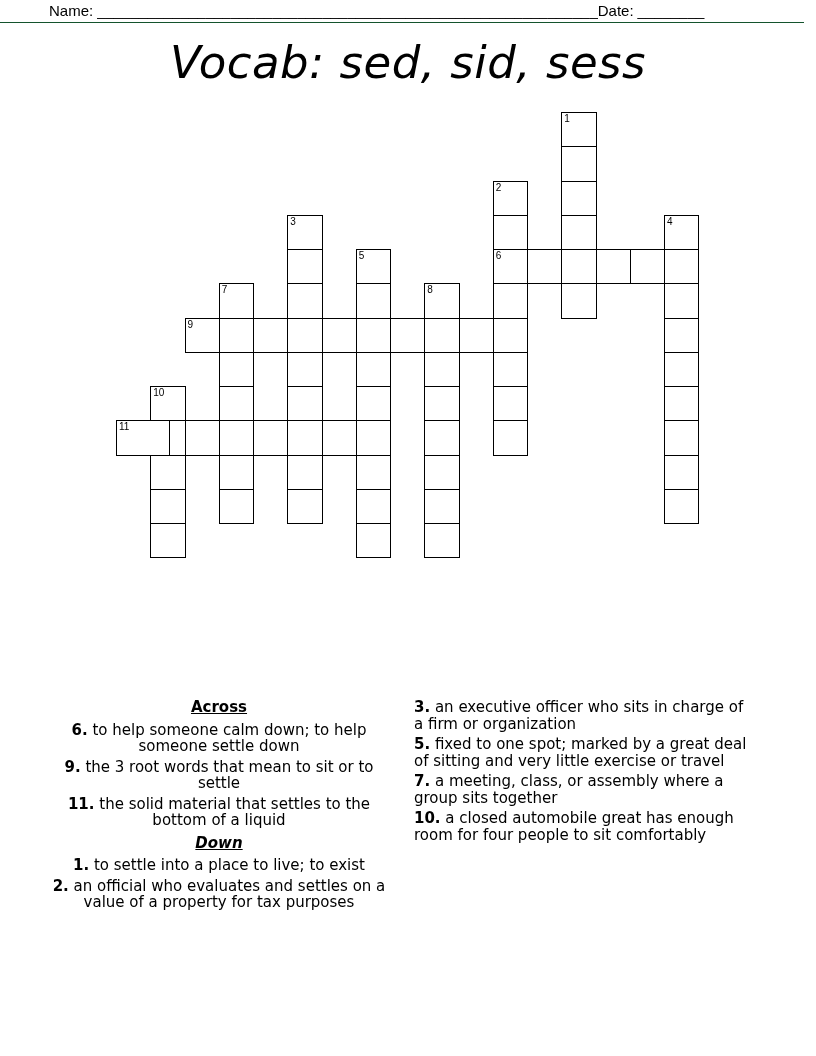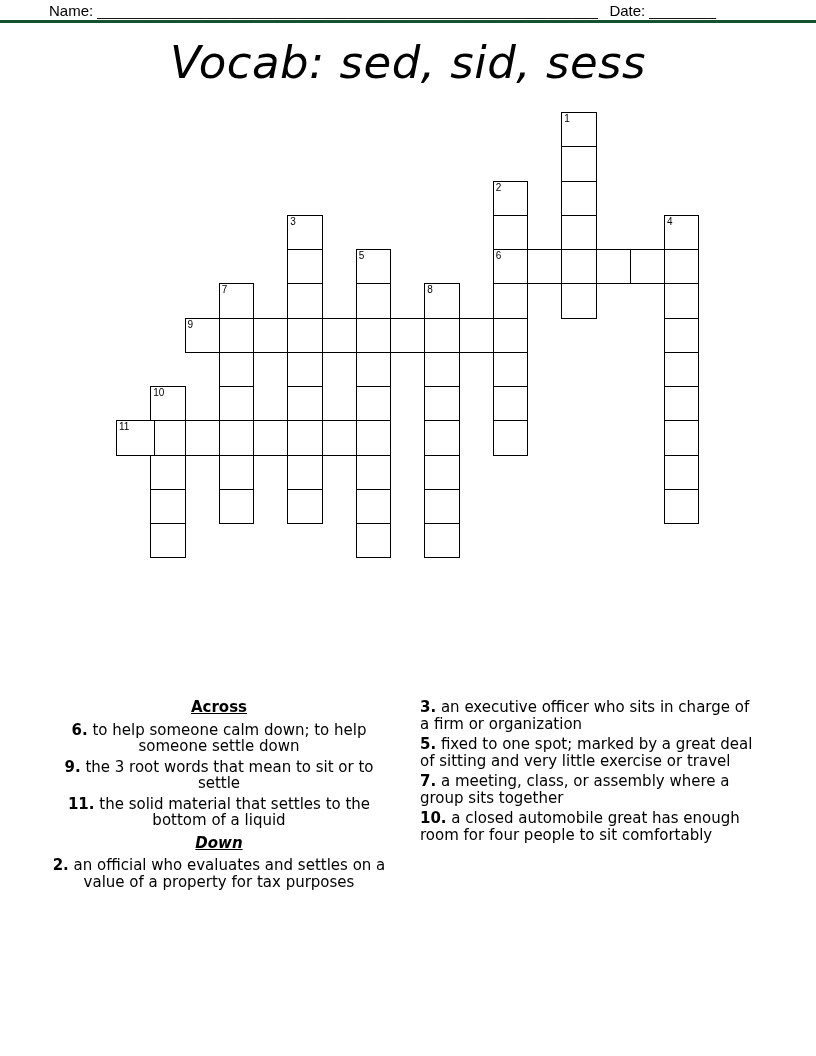--- a/index.html
+++ b/index.html
@@ -8,23 +8,23 @@
     width: 816px; height: 1056px;
     font-family: "DejaVu Sans", sans-serif;
     color: #000;
     position: relative;
     overflow: hidden;
   }
   .page { position: absolute; inset: 0; background: #fff; }
 
   
   .top-bar {
-    position: absolute; top: 0; left: 0; right: 0;
+    position: absolute; top: 0; left: 0; right: 12px;
     height: 23px;
-    border-bottom: 3px solid #14532d;
+    border-bottom: 1px solid #14532d;
     font-family: "Liberation Sans", sans-serif;
     font-size: 15px;
     display: flex;
     justify-content: space-between;
     padding: 2px 100px 0 49px;
     white-space: nowrap;
   }
   .field-group { display: inline-flex; gap: 4px; align-items: baseline; }
   .blank-line { letter-spacing: 0; }
 
@@ -57,21 +57,21 @@
 
   
   .clues {
     position: absolute;
     top: 699px; left: 0; width: 100%;
     font-size: 15px;
     line-height: 16.5px;
   }
   .clue-col { position: absolute; top: 0; }
   .clue-col-left  { left: 49px;  width: 340px; text-align: center; }
-  .clue-col-right { left: 414px; width: 338px; margin-left: 6px; }
+  .clue-col-right { left: 414px; width: 338px; }
   .clue-heading {
     font-size: 15px;
     font-weight: bold;
     text-decoration: underline;
     margin: 0 0 6px 0;
   }
   .clue-heading-down { margin-top: 6px; font-style: italic; }
   .clue { margin: 0 0 4px 0; }
   .clue-num { font-weight: bold; }
 </style>
@@ -176,39 +176,40 @@
       <div class="cell" style="left: 205.5px; top: 205.5px; width: 35.25px; height: 35.25px;"></div>
       <div class="cell" style="left: 274px; top: 205.5px; width: 35.25px; height: 35.25px;"></div>
       <div class="cell" style="left: 342.5px; top: 205.5px; width: 35.25px; height: 35.25px;"></div>
       <div class="cell" style="left: 34.25px; top: 274px; width: 35.25px; height: 35.25px;">
         <span class="cell-num">10</span>
       </div>
       <div class="cell" style="left: 34.25px; top: 308.25px; width: 35.25px; height: 35.25px;"></div>
       <div class="cell" style="left: 34.25px; top: 342.5px; width: 35.25px; height: 35.25px;"></div>
       <div class="cell" style="left: 34.25px; top: 376.75px; width: 35.25px; height: 35.25px;"></div>
       <div class="cell" style="left: 34.25px; top: 411px; width: 35.25px; height: 35.25px;"></div>
-      <div class="cell" style="left: 0px; top: 308.25px; width: 39px; height: 35.25px;">
+      <div class="cell" style="left: 0px; top: 308.25px; width: 54px; height: 35.25px;">
         <span class="cell-num">11</span>
       </div>
       <div class="cell" style="left: 68.5px; top: 308.25px; width: 35.25px; height: 35.25px;"></div>
       <div class="cell" style="left: 137px; top: 308.25px; width: 35.25px; height: 35.25px;"></div>
       <div class="cell" style="left: 205.5px; top: 308.25px; width: 35.25px; height: 35.25px;"></div>
     </div>
 
   <div class="clues">
 
     <div class="clue-col clue-col-left">
       <h2 class="clue-heading">Across</h2>
 
       <p class="clue"><span class="clue-num">6.</span> <span class="clue-text">to help someone calm down; to help someone settle down</span></p>
       <p class="clue"><span class="clue-num">9.</span> <span class="clue-text">the 3 root words that mean to sit or to settle</span></p>
       <p class="clue"><span class="clue-num">11.</span> <span class="clue-text">the solid material that settles to the bottom of a liquid</span></p>
 
       <h2 class="clue-heading clue-heading-down">Down</h2>
 
+      <p class="clue"><span class="clue-num">1.</span> <span class="clue-text">to settle into a place to live; to exist</span></p>
       <p class="clue"><span class="clue-num">2.</span> <span class="clue-text">an official who evaluates and settles on a value of a property for tax purposes</span></p>
     </div>
 
     <div class="clue-col clue-col-right">
       <p class="clue"><span class="clue-num">3.</span> <span class="clue-text">an executive officer who sits in charge of a firm or organization</span></p>
       <p class="clue"><span class="clue-num">5.</span> <span class="clue-text">fixed to one spot; marked by a great deal of sitting and very little exercise or travel</span></p>
       <p class="clue"><span class="clue-num">7.</span> <span class="clue-text">a meeting, class, or assembly where a group sits together</span></p>
       <p class="clue"><span class="clue-num">10.</span> <span class="clue-text">a closed automobile great has enough room for four people to sit comfortably</span></p>
     </div>
 

